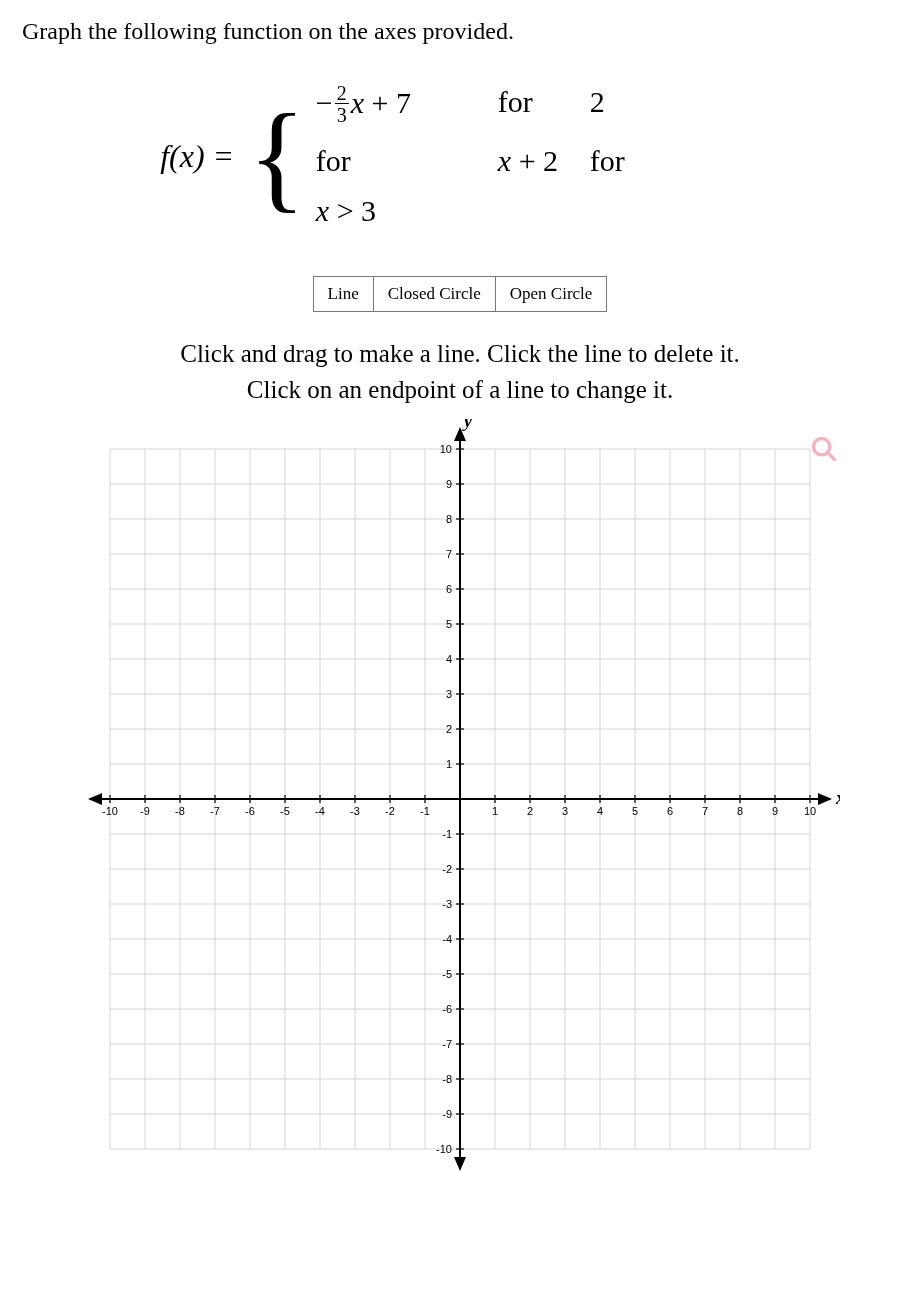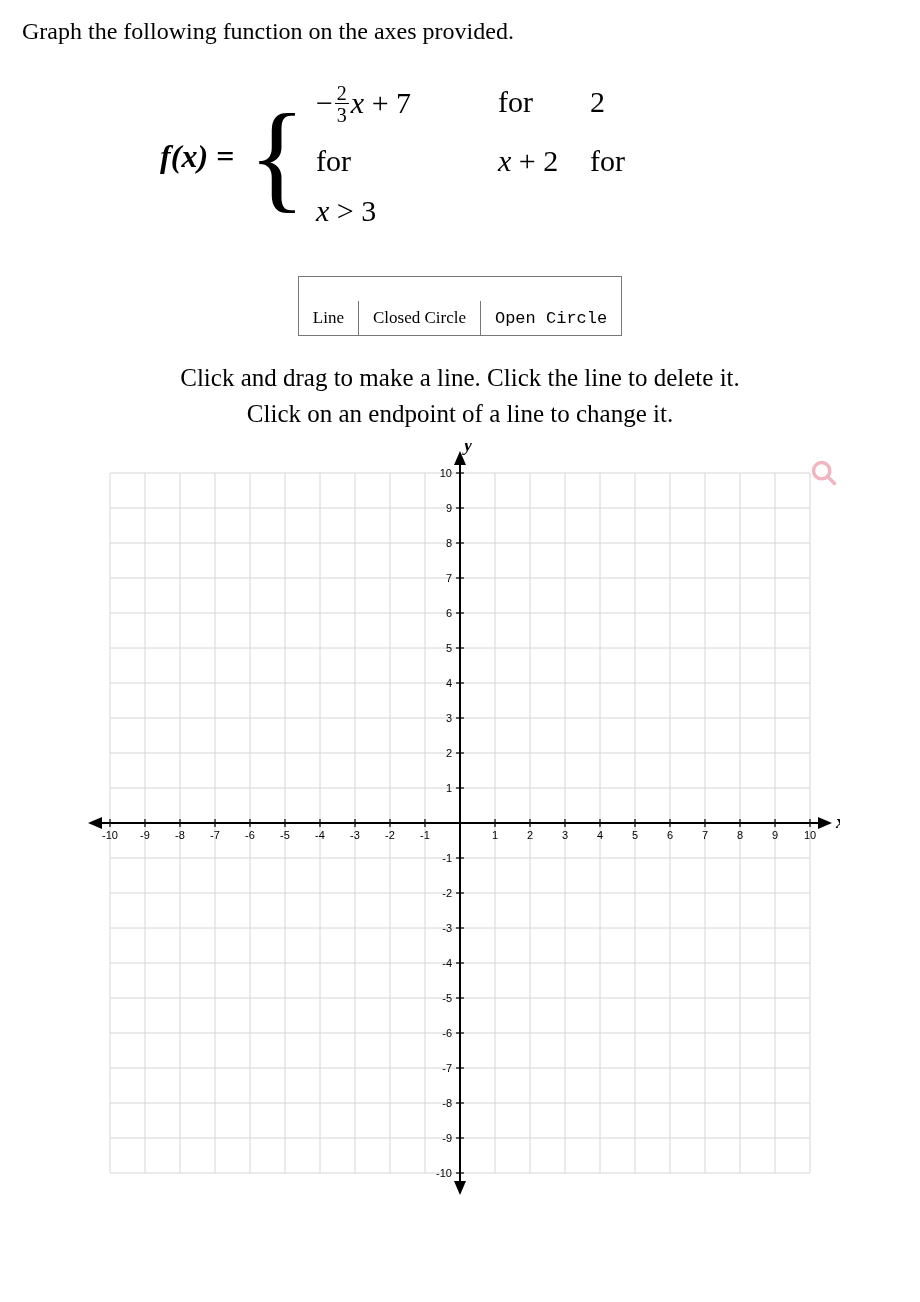--- a/index.html
+++ b/index.html
@@ -18,21 +18,20 @@
     display: flex;
     align-items: center;
     justify-content: center;
     gap: 8px;
     margin: 30px 0 48px 0;
   }
   .fx-label {
     font-family: 'Times New Roman', serif;
     font-size: 32px;
     font-style: italic;
-    font-weight: bold;
   }
   .brace {
     font-size: 120px;
     line-height: 0.9;
     font-family: 'Times New Roman', serif;
     margin: 0 2px 0 6px;
     font-weight: 300;
   }
   .pieces {
     display: grid;
@@ -67,23 +66,22 @@
     border: 1px solid #777;
   }
   .tool-btn {
     padding: 7px 14px;
     font-family: Georgia, serif;
     font-size: 17px;
     background: #fff;
     border: none;
     border-right: 1px solid #777;
     cursor: pointer;
-    margin-top: 24px;
-  }
-  .tool-btn:last-child { border-right: none; font-family: Liberation Mono, monospace; }
+  }
+  .tool-btn:last-child { border-right: none; }
   .hint {
     text-align: center;
     font-size: 25px;
     line-height: 1.45;
     margin-bottom: 10px;
   }
   .graph-wrap {
     position: relative;
     width: 760px;
     margin: 0 auto;

